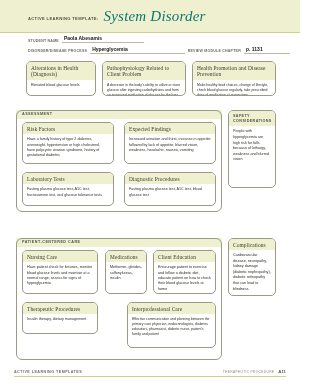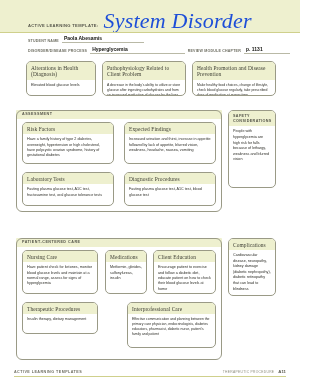--- a/index.html
+++ b/index.html
@@ -21,22 +21,22 @@
     position:absolute;left:28px;top:8px;right:12px;
     display:flex;align-items:baseline;gap:5px;
   }
   .alt-label{
     font-size:4.1px;letter-spacing:0.35px;font-weight:bold;
     color:#55554a;text-transform:uppercase;
     transform:translateY(-1px);
   }
   .doc-title{
     font-family:"Liberation Serif", serif;
-    font-style:italic;font-size:22px;font-weight:normal;
-    color:#1d4ed8;letter-spacing:0.2px;
+    font-style:italic;font-size:15px;font-weight:normal;
+    color:#0f766e;letter-spacing:0.2px;
   }
   .header-rule{
     position:absolute;left:0;top:32px;width:300px;height:1px;
     background:#cfd08c;
   }
 
   
   .info{
     position:absolute;left:28px;top:36px;width:262px;
     font-size:3.8px;

